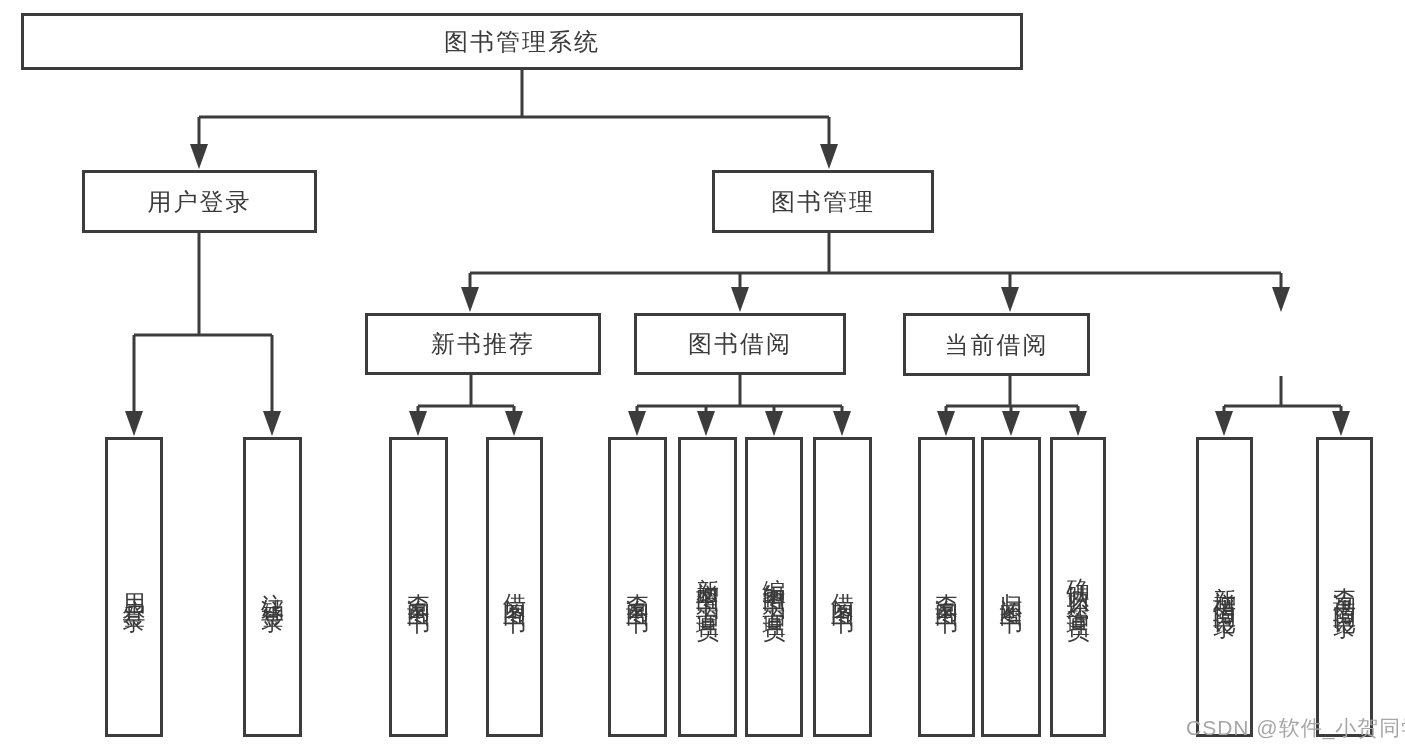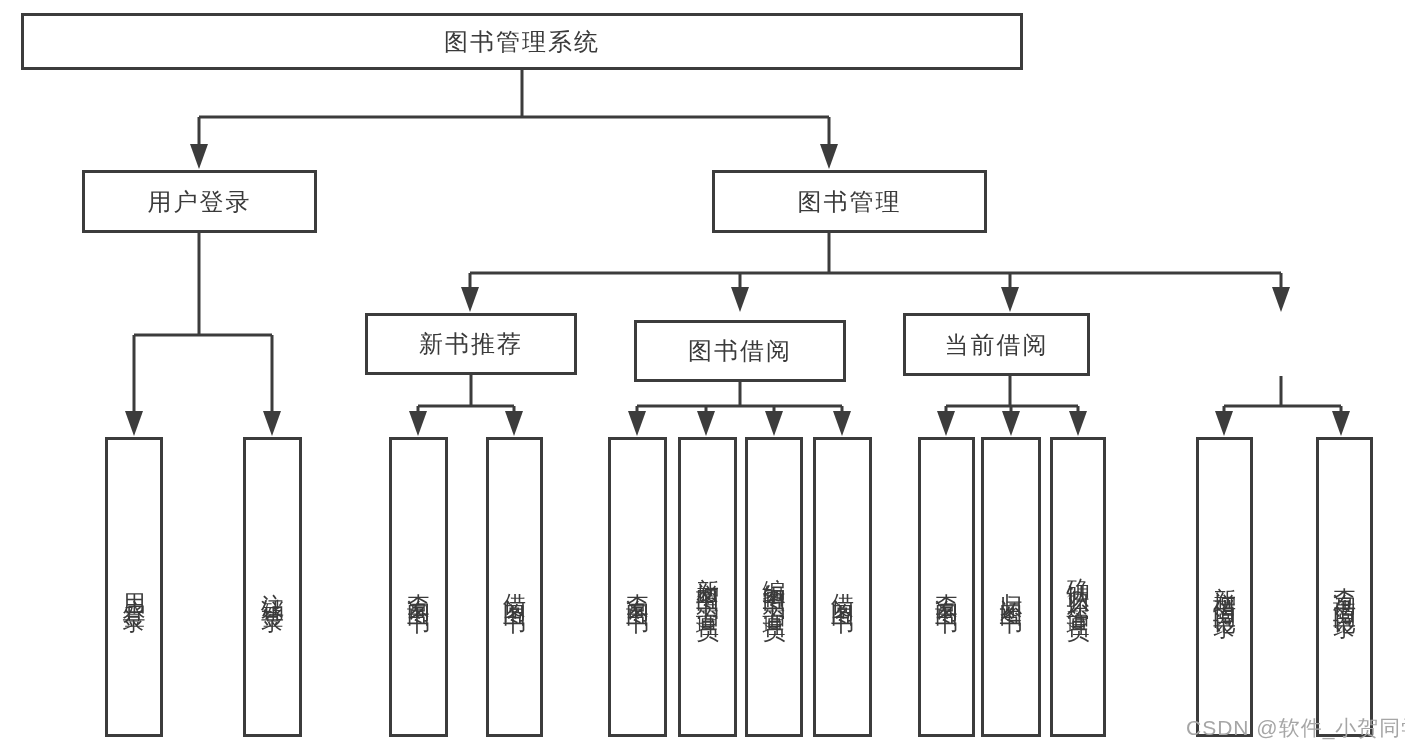--- a/index.html
+++ b/index.html
@@ -88,24 +88,24 @@
       <polygon points="1002,411 1020,411 1011,436"></polygon>
       <polygon points="1069,411 1087,411 1078,436"></polygon>
       <polygon points="1215,411 1233,411 1224,436"></polygon>
       <polygon points="1332,411 1350,411 1341,436"></polygon>
     </g>
   </svg>
 
   <div class="node h-node" style="left:21px; top:13px; width:1002px; height:57px;">图书管理系统</div>
 
   <div class="node h-node" style="left:82px; top:170px; width:235px; height:63px;">用户登录</div>
-  <div class="node h-node" style="left:712px; top:170px; width:275px; height:63px;">图书管理</div>
+  <div class="node h-node" style="left:712px; top:170px; width:222px; height:63px;">图书管理</div>
 
-  <div class="node h-node" style="left:365px; top:313px; width:212px; height:62px;">新书推荐</div>
-  <div class="node h-node" style="left:634px; top:320px; width:212px; height:62px;">图书借阅</div>
+  <div class="node h-node" style="left:365px; top:313px; width:236px; height:62px;">新书推荐</div>
+  <div class="node h-node" style="left:634px; top:313px; width:212px; height:62px;">图书借阅</div>
   <div class="node h-node" style="left:903px; top:313px; width:187px; height:63px;">当前借阅</div>
 
   <div class="node leaf" style="left:105px; top:437px; width:58px; height:300px;">用户登录</div>
   <div class="node leaf" style="left:243px; top:437px; width:59px; height:300px;">注销登录</div>
 
   <div class="node leaf" style="left:389px; top:437px; width:59px; height:300px;">查询图书</div>
   <div class="node leaf" style="left:486px; top:437px; width:57px; height:300px;">借阅图书</div>
 
   <div class="node leaf" style="left:608px; top:437px; width:59px; height:300px;">查询图书</div>
   <div class="node leaf" style="left:678px; top:437px; width:59px; height:300px;">新增图书（管理员）</div>

